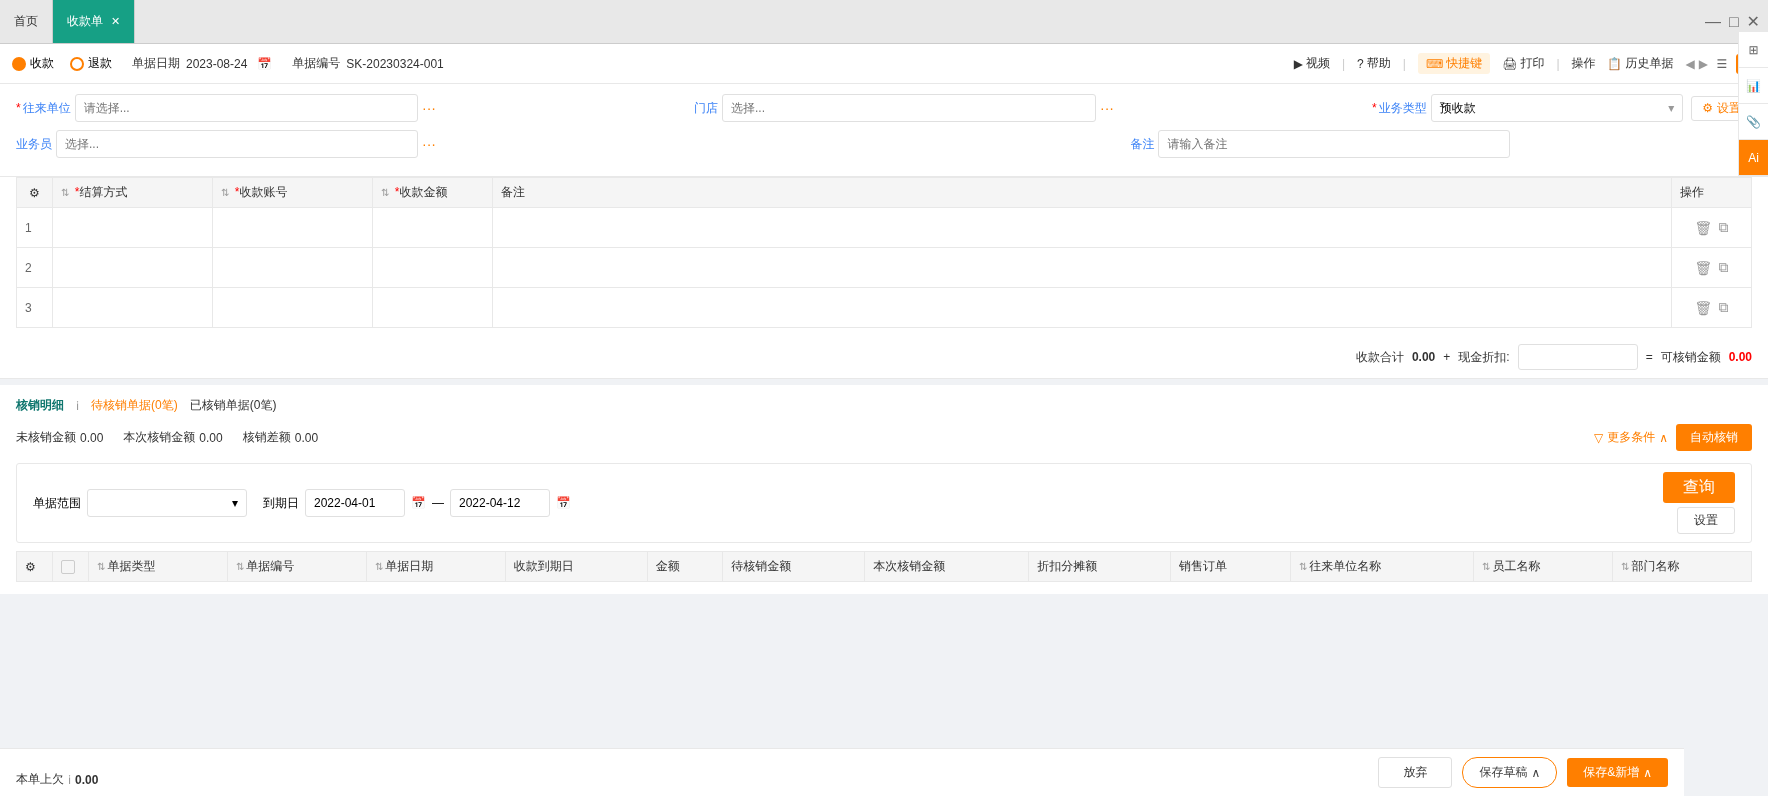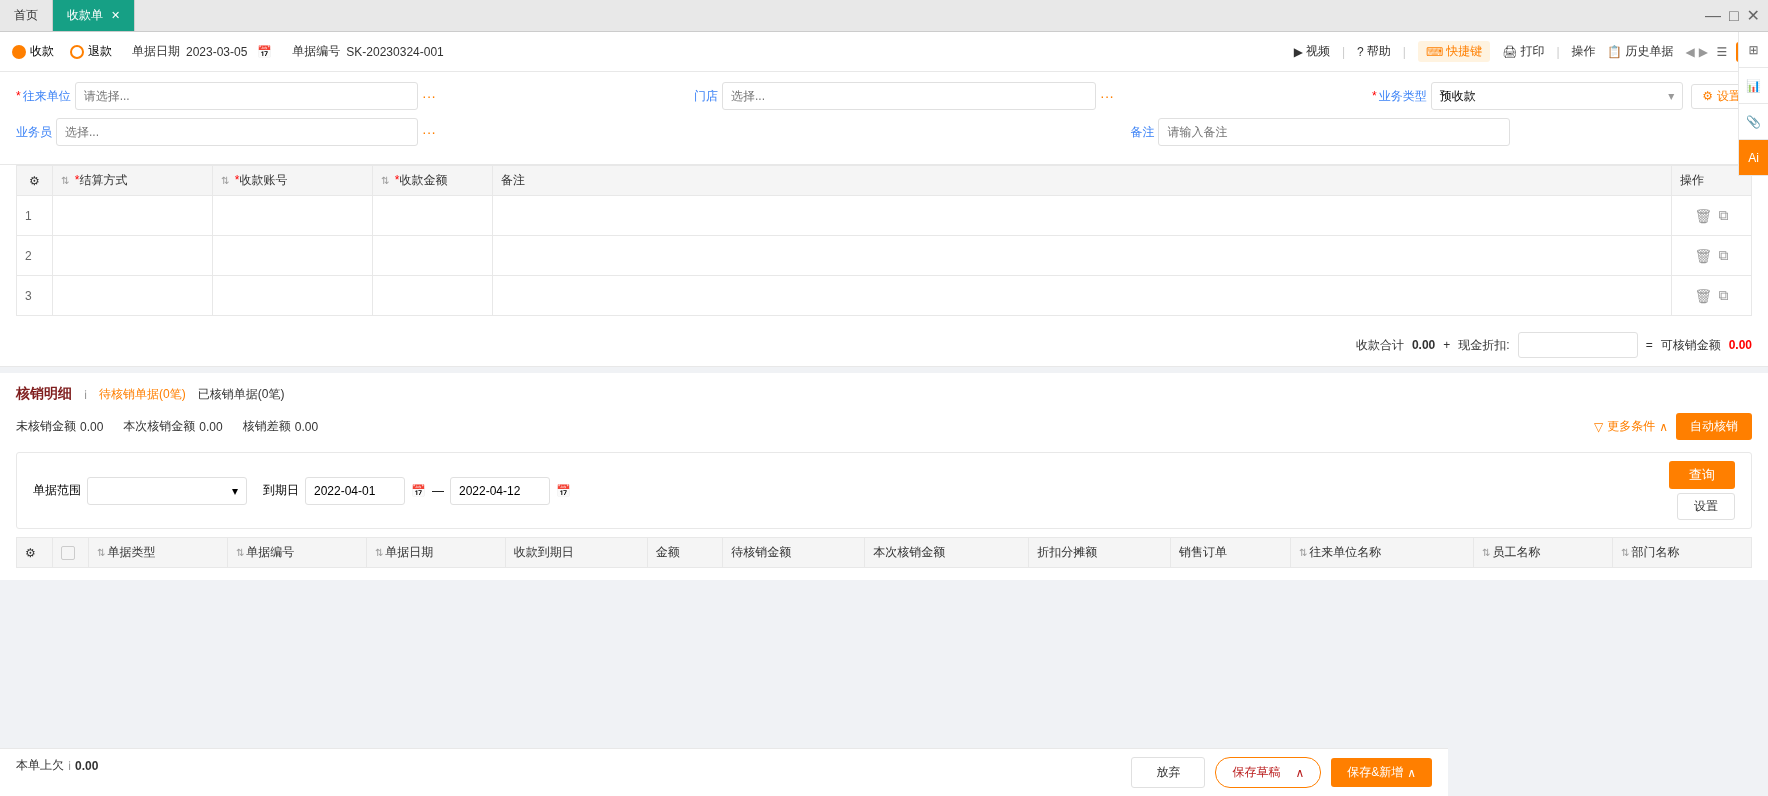--- a/index.html
+++ b/index.html
@@ -1,20 +1,20 @@
 <!DOCTYPE html>
 <html><head>
   <meta charset="utf-8">
   <style>
     * { box-sizing: border-box; margin: 0; padding: 0; font-family: 'Microsoft YaHei', Arial, sans-serif; font-size: 12px; }
     body { background: #f0f2f5; width: 1768px; min-height: 796px; overflow: hidden; }
 
     
     .tab-bar {
-      display: flex; align-items: center; background: #e8e8e8; height: 32px;
+      display: flex; align-items: center; background: #e8e8e8; height: 44px;
       border-bottom: 1px solid #ccc;
     }
     .tab-item {
       display: flex; align-items: center; padding: 0 14px; height: 100%; cursor: pointer;
       font-size: 13px; color: #333; border-right: 1px solid #ccc;
     }
     .tab-item.active { background: #16a085; color: #fff; }
     .tab-close { margin-left: 8px; font-size: 11px; cursor: pointer; }
     .tab-bar-right { margin-left: auto; display: flex; align-items: center; padding: 0 8px; gap: 8px; }
     .tab-bar-right span { font-size: 16px; cursor: pointer; color: #666; }
@@ -89,21 +89,21 @@
     }
     .summary-input {
       width: 120px; height: 26px; border: 1px solid #e0e0e0; border-radius: 3px;
       padding: 0 6px;
     }
     .summary-total { color: #f00; font-weight: bold; }
 
     
     .writeoff-section { background: #fff; padding: 12px 16px; border-top: 6px solid #f0f2f5; }
     .writeoff-header { display: flex; align-items: center; gap: 12px; margin-bottom: 10px; }
-    .section-title { font-size: 14px; color: #7f1d1d; font-weight: bold; }
+    .section-title { font-size: 12px; color: #0f766e; font-weight: bold; }
     .info-icon { color: #999; cursor: pointer; }
     .tab-link { color: #ff7f00; cursor: pointer; text-decoration: none; }
 
     
     .stats-row { display: flex; align-items: center; gap: 20px; margin-bottom: 12px; }
     .stat-item { display: flex; align-items: center; gap: 4px; color: #333; }
     .stat-value { color: #333; }
     .filter-right { margin-left: auto; display: flex; align-items: center; gap: 8px; }
     .filter-btn { display: flex; align-items: center; gap: 4px; color: #ff7f00; cursor: pointer; }
     .auto-btn {
@@ -122,52 +122,52 @@
       padding: 0 8px; height: 28px; min-width: 160px; cursor: pointer; background: #fff;
     }
     .date-input {
       border: 1px solid #e0e0e0; border-radius: 3px; padding: 0 8px;
       height: 28px; width: 100px;
     }
     .date-range { display: flex; align-items: center; }
     .filter-right2 { margin-left: auto; display: flex; flex-direction: column; gap: 4px; align-items: flex-end; }
     .query-btn {
       background: #ff7f00; color: #fff; border: none; border-radius: 3px;
-      padding: 5px 20px; cursor: pointer; font-size: 13px;
+      padding: 5px 20px; cursor: pointer; font-size: 16px;
     }
     .settings-btn2 {
       background: #fff; border: 1px solid #e0e0e0; border-radius: 3px;
       padding: 4px 16px; cursor: pointer; color: #333;
     }
 
     
     .lower-table-section { padding: 0 0; background: #fff; }
     .lower-table { width: 100%; border-collapse: collapse; }
     .lower-table th {
       background: #f5f5f5; border: 1px solid #e8e8e8; padding: 6px 8px;
       text-align: left; color: #333; font-weight: normal; white-space: nowrap;
     }
     .lower-table th .sort-icon { color: #999; }
 
     
     .bottom-bar {
-      display: flex; align-items: flex-start; padding: 8px 16px;
+      display: flex; align-items: flex-end; padding: 8px 16px;
       background: #fff; border-top: 1px solid #e8e8e8;
-      position: fixed; bottom: 0; width: 1448px;
+      position: fixed; bottom: 0; width: 1684px;
     }
     .bottom-stat { display: flex; align-items: center; gap: 4px; color: #333; }
     .bottom-actions { margin-left: auto; display: flex; align-items: center; gap: 10px; }
     .btn-abandon {
       background: #fff; border: 1px solid #e0e0e0; border-radius: 3px;
       padding: 6px 24px; cursor: pointer; color: #333;
     }
     .btn-save-draft {
       background: #fff; border: 1px solid #ff7f00; border-radius: 15px;
-      padding: 6px 16px; cursor: pointer; color: #b91c1c;
-      display: flex; align-items: center; gap: 15px;
+      padding: 6px 16px; cursor: pointer; color: #404040;
+      display: flex; align-items: center; gap: 4px;
     }
     .btn-save-new {
       background: #ff7f00; border: none; border-radius: 3px;
       padding: 6px 16px; cursor: pointer; color: #fff;
       display: flex; align-items: center; gap: 4px;
     }
 
     
     .right-panel {
       position: fixed; right: 0; top: 32px; width: 30px;
@@ -208,21 +208,21 @@
       <span>收款</span>
     </label>
     <label class="radio-label">
       <div class="radio-dot"></div>
       <span>退款</span>
     </label>
   </div>
 
   <div class="field-group">
     <span class="field-label">单据日期</span>
-    <span class="field-value">2023-03-05</span>
+    <span class="field-value">2023-08-24</span>
     <span class="calendar-icon">📅</span>
   </div>
 
   <div class="field-group">
     <span class="field-label">单据编号</span>
     <span class="field-value">SK-20230324-001</span>
   </div>
 
   <div class="toolbar-right">
     <div class="toolbar-btn">

